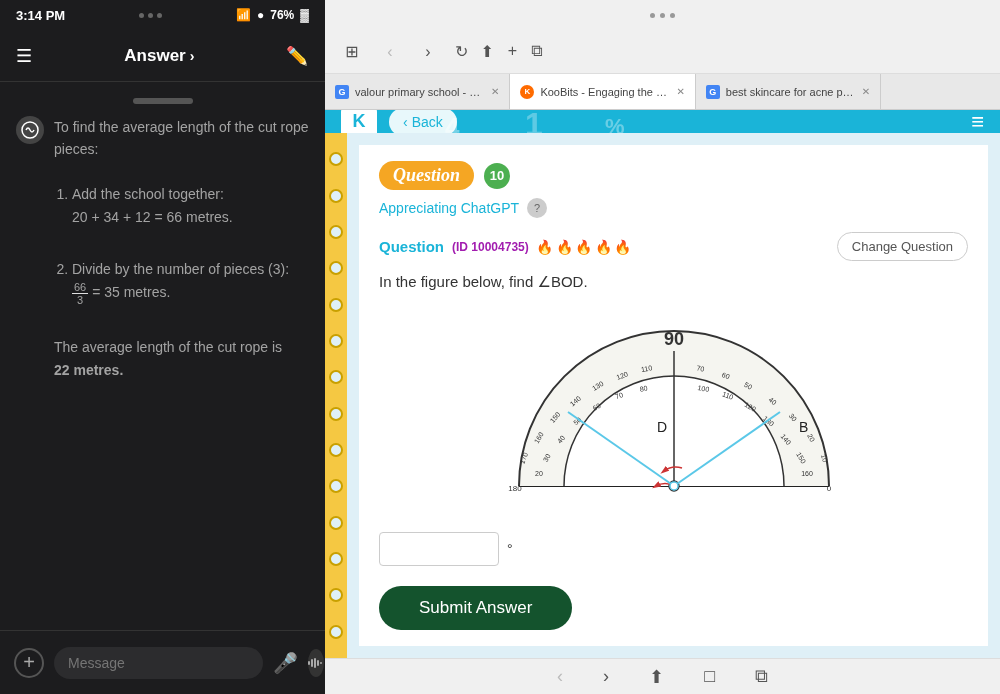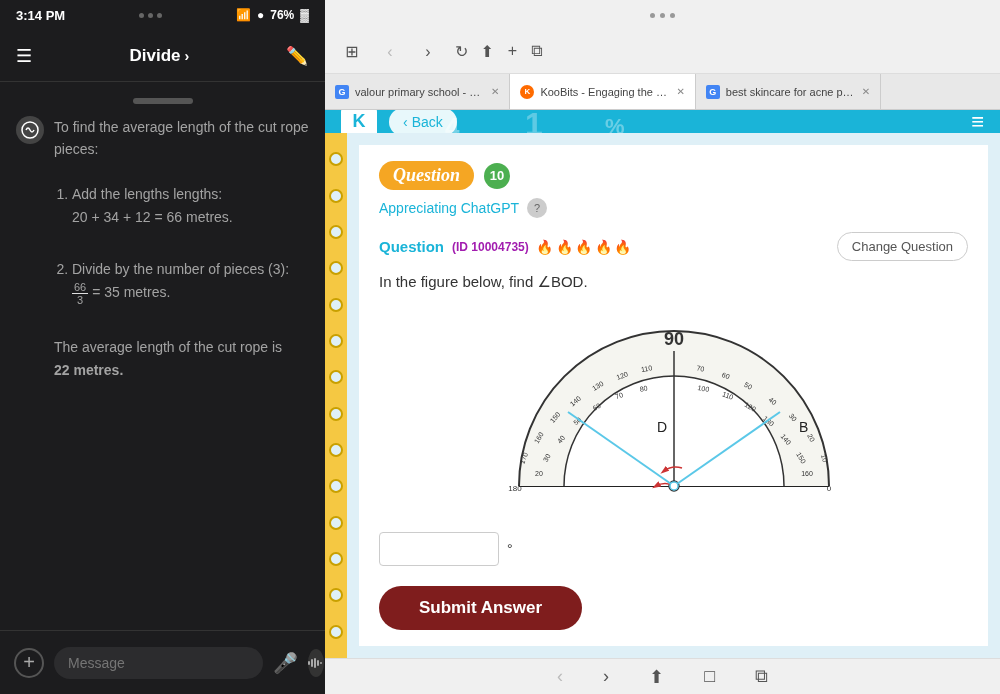--- a/index.html
+++ b/index.html
@@ -372,27 +372,27 @@
       height: 34px;
       border: 1px solid #ccc;
       border-radius: 4px;
       padding: 0 8px;
       font-size: 14px;
       background: white;
     }
     .degree-symbol { font-size: 14px; color: #333; }
 
     .submit-btn {
-      background: #7f1d1d;
+      background: #14532d;
       color: white;
       border: none;
       border-radius: 25px;
       padding: 12px 40px;
       font-size: 17px;
-      font-weight: 700;
+      font-weight: 400;
       cursor: pointer;
       align-self: flex-start;
     }
 
     .browser-bottom-bar {
       height: 36px;
       background: #f0f0f0;
       border-top: 1px solid #ddd;
       display: flex;
       align-items: center;
@@ -421,42 +421,42 @@
       <span>76%</span>
       <span>▓</span>
     </div>
   </div>
 
   <div class="chat-header">
     <div class="header-left">
       <span class="sidebar-toggle">☰</span>
     </div>
     <div class="chat-title">
-      <span>Divide</span>
+      <span>Answer</span>
       <span class="chat-title-arrow">›</span>
     </div>
     <span class="edit-icon">✏️</span>
   </div>
 
   <div class="chat-messages">
     <div class="chat-scroll-stub"></div>
 
     <div class="message-bot">
       <div class="bot-avatar">
         <svg width="18" height="18" viewBox="0 0 18 18" fill="none">
           <circle cx="9" cy="9" r="8" stroke="white" stroke-width="1.5"></circle>
           <path d="M5 9 Q7 5 9 9 Q11 13 13 9" stroke="white" stroke-width="1.5" fill="none"></path>
         </svg>
       </div>
       <div class="message-content">
         <span>To find the average length of the cut rope pieces:</span>
         <br><br>
         <ol>
           <li>
-            <span>Add the lengths lengths:</span><br>
+            <span>Add the school together:</span><br>
             <span>20 + 34 + 12 = 66 metres.</span>
           </li>
           <br>
           <li>
             <span>Divide by the number of pieces (3):</span><br>
             <span class="frac">
               <span class="num">66</span>
               <span class="den">3</span>
             </span>
             <span>= 35 metres.</span>

